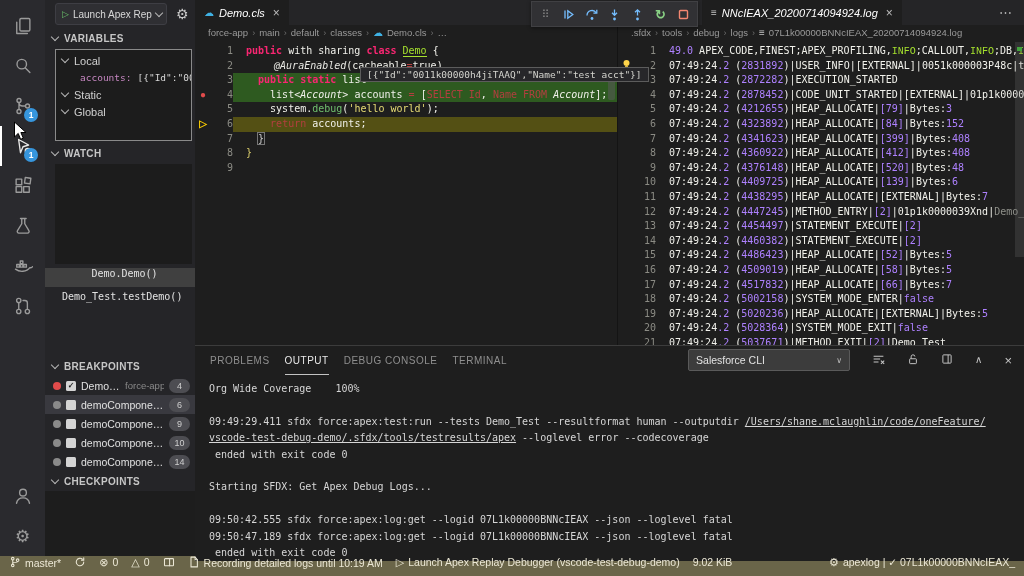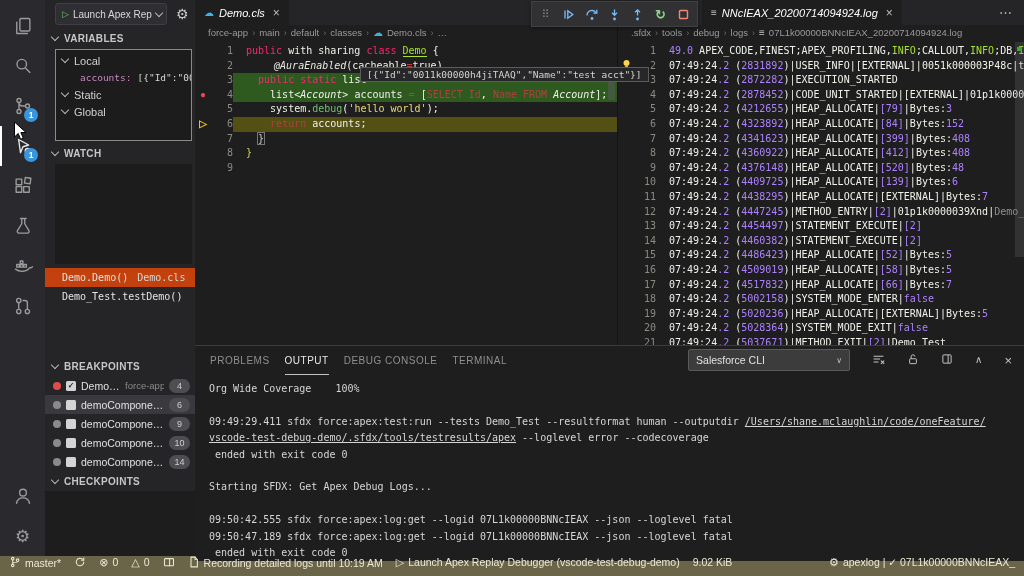--- a/index.html
+++ b/index.html
@@ -33,21 +33,21 @@
   .var-box{margin:1px 3px 2px 10px;border:1px solid #8a8a8a;background:#1c1c1c;height:88px;
            padding-top:2px;flex:none;overflow:hidden;}
   .var-row{height:17px;display:flex;align-items:center;gap:6px;padding-left:6px;color:#cfcfcf;font-size:11px;}
   .var-row.indent{padding-left:24px;font-family:"DejaVu Sans Mono",monospace;font-size:9.5px;}
   .var-name{color:#c586c0;flex:none;}
   .var-value{color:#d7d7d7;white-space:nowrap;overflow:hidden;}
   .watch-box{margin:1px 3px 4px 10px;background:#1c1c1c;height:100px;flex:none;}
   .cs-status{font-size:8.5px;color:#bcbcbc;font-weight:bold;margin-left:6px;letter-spacing:.2px;}
   .cs-row{height:19px;display:flex;align-items:center;padding:0 8px 0 17px;
           font-family:"DejaVu Sans Mono",monospace;font-size:10px;color:#e2e2e2;gap:9px;white-space:nowrap;overflow:hidden;}
-  .cs-row.selected{background:#c2410c;}
+  .cs-row.selected{background:#404040;flex-direction:column;}
   .cs-file{color:#d6d6d6;}
   .bp-row{height:19px;display:flex;align-items:center;gap:5px;padding:0 5px 0 8px;overflow:hidden;}
   .bp-row.selected{background:#39393f;}
   .bp-dot{width:8px;height:8px;border-radius:50%;flex:none;}
   .bp-dot.red{background:#e14b4b;}
   .bp-dot.gray{background:#8a8a8a;}
   .bp-check{width:10px;height:10px;background:#d4d4d4;border-radius:1.5px;flex:none;font-size:8px;
             color:#1e1e1e;line-height:10px;text-align:center;font-weight:bold;}
   .bp-label{color:#e0e0e0;white-space:nowrap;overflow:hidden;text-overflow:ellipsis;font-size:10.5px;}
   .bp-path{color:#8a8a8a;font-size:9.5px;white-space:nowrap;overflow:hidden;flex-shrink:2;}
@@ -78,33 +78,33 @@
   .cline{display:flex;height:14.6px;font-family:"DejaVu Sans Mono",monospace;font-size:10px;
          line-height:14.6px;white-space:pre;}
   .cmark{width:16px;text-align:center;flex:none;font-family:"Liberation Sans",sans-serif;}
   .cnum{width:22px;text-align:right;color:#8b8b84;flex:none;}
   .cbody{flex:1;padding-left:13px;min-width:0;overflow:hidden;}
   .cbody.cov{background:#2e5a20;}
   .cbody.cur{background:#545014;}
   .mark-bp{color:#e14b4b;font-size:10px;}
   .mark-cur{color:#ffd000;font-size:10px;font-weight:bold;}
   
-  .s-k{color:#f92672;}
+  .s-k{color:#f92672;font-weight:bold;}
   .s-t{color:#f1f1eb;}
   .s-cl{color:#a6e22e;border-bottom:1px solid #a6e22e;}
   .s-an{color:#e8e8e3;font-style:italic;margin-left:16px;}
   .s-ty{color:#f1f1eb;font-style:italic;}
   .s-sk{color:#b23f3f;}
   .s-op{color:#b23f3f;}
   .s-fn{color:#70c06e;}
   .s-st{color:#e6db74;}
   .s-br{color:#d6c96a;}
   .s-bx{outline:1px solid #777;}
   .s-n{color:#ae81ff;}
-  .s-g{color:#a6e22e;}
+  .s-g{color:#a6e22e;font-family:Liberation Mono, monospace;}
   .s-d{color:#8f908a;}
   .s-o{color:#d6d6d6;}
   .s-lnk{color:#d6d6d6;text-decoration:underline;}
   .lscroll{position:absolute;right:2px;top:76px;width:7px;height:24px;background:#5a5a5a;opacity:.55;border-radius:2px;}
   .ovr-thumb{position:absolute;right:0;top:42px;width:9px;height:215px;background:rgba(125,125,125,.22);}
   .ovr-mark{position:absolute;right:2px;top:47px;width:5px;height:4px;background:#43a33f;}
 
   
   .panel{flex:1;background:#1e1e1e;border-top:1px solid #3c3c3c;display:flex;flex-direction:column;min-width:0;}
   .panel-header{height:28px;display:flex;align-items:center;padding:0 12px 0 15px;gap:15px;flex:none;}

